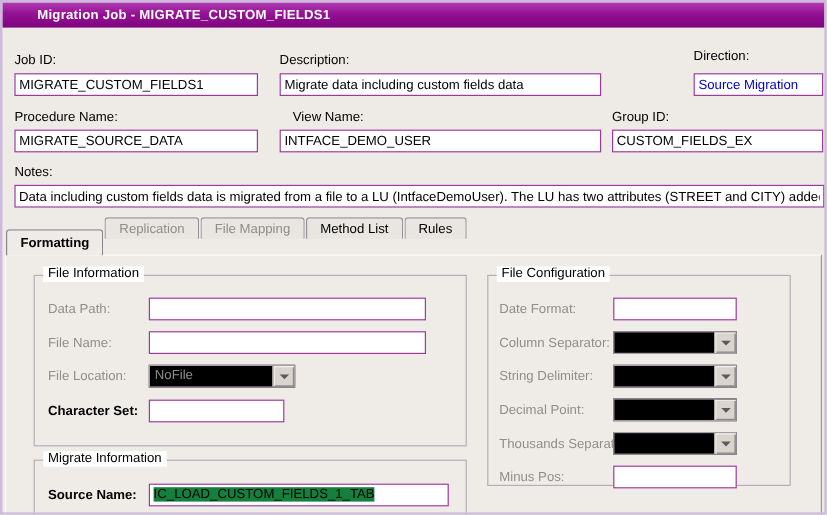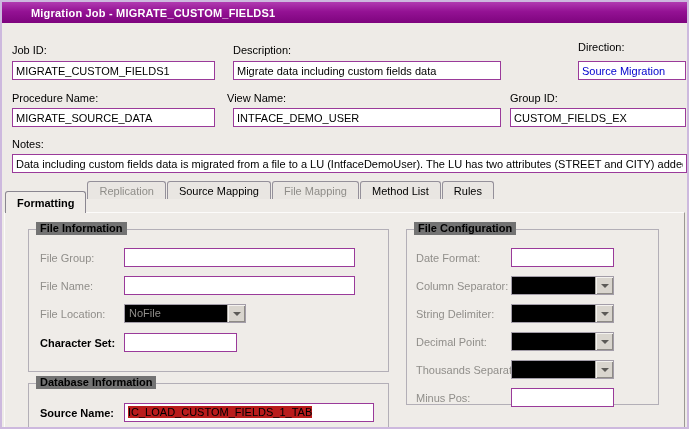--- a/index.html
+++ b/index.html
@@ -21,39 +21,39 @@
   .txt{
     position:absolute;height:19px;box-sizing:border-box;border:1px solid #9a3a9a;
     background:#fff;font-family:"Liberation Sans",sans-serif;font-size:11px;
     padding:0 3px;color:#000;outline:none;
   }
   .txt.blue{color:#0000cd;}
   .txtbox{
     position:absolute;height:19px;box-sizing:border-box;border:1px solid #9a3a9a;
     background:#fff;padding:2px 3px;white-space:nowrap;overflow:hidden;line-height:13px;
   }
-  .hl{background:#b91c1c;color:#000;}
+  .hl{background:#15803d;color:#000;}
   .panel{
     position:absolute;left:4px;top:212px;width:681px;height:217px;box-sizing:border-box;
     background:#efece8;border-top:1px solid #fcfbfa;border-left:1px solid #fcfbfa;
     border-right:1px solid #9b9892;
   }
   .tabs{position:absolute;left:5px;top:191px;height:22px;display:flex;align-items:flex-end;}
   .tab{
     height:18px;box-sizing:border-box;padding:3px 11px 0;margin:0 1px 14px 0;
     background:#e9e6e2;border:1px solid #94909a;border-bottom:none;
     border-radius:3px 3px 0 0;color:#000;white-space:nowrap;cursor:default;
   }
   .tab.dim{color:#8f8d89;}
   .tab.active{
     height:22px;margin-bottom:0;padding-top:5px;background:#efece8;
     font-weight:bold;border-color:#8a8690;
   }
   .group{position:absolute;border:1px solid #b3afb7;box-sizing:border-box;}
-  .gtitle{position:absolute;font-weight:bold;background:#737373;padding:0 4px;white-space:nowrap;line-height:13px;}
+  .gtitle{position:absolute;font-weight:normal;background:#ffffff;padding:0 4px;white-space:nowrap;line-height:13px;}
   .combo{
     position:absolute;height:19px;box-sizing:border-box;border:1px solid #a39da8;
     background:#000000;display:flex;
   }
   .combo .val{flex:1;padding:2px 4px;color:#8f8d89;overflow:hidden;white-space:nowrap;line-height:13px;}
   .combo .btn{
     width:17px;background:#d9d5ce;border-left:1px solid #b0ada7;
     box-shadow:inset 1px 1px 0 #f4f2ef, inset -1px -1px 0 #8e8b86;
     display:flex;align-items:center;justify-content:center;
   }
@@ -71,44 +71,43 @@
 
 <span class="lbl" style="left:233px;top:44px">Description:</span>
 <input class="txt" style="left: 233px; top: 61px; width: 268px;" value="Migrate data including custom fields data">
 
 <span class="lbl" style="left:578px;top:41px">Direction:</span>
 <input class="txt blue" style="left: 578px; top: 61px; width: 108px;" value="Source Migration">
 
 <span class="lbl" style="left:12px;top:92px">Procedure Name:</span>
 <input class="txt" style="left: 12px; top: 108px; width: 203px;" value="MIGRATE_SOURCE_DATA">
 
-<span class="lbl" style="left:227px;top:92px">View Name:</span>
+<span class="lbl" style="left:244px;top:92px">View Name:</span>
 <input class="txt" style="left: 233px; top: 108px; width: 268px;" value="INTFACE_DEMO_USER">
 
 <span class="lbl" style="left:510px;top:92px">Group ID:</span>
 <input class="txt" style="left: 510px; top: 108px; width: 176px;" value="CUSTOM_FIELDS_EX">
 
 <span class="lbl" style="left:12px;top:138px">Notes:</span>
 <input class="txt" style="left: 12px; top: 154px; width: 675px;" value="Data including custom fields data is migrated from a file to a LU (IntfaceDemoUser). The LU has two attributes (STREET and CITY) added a">
 
 <div class="panel"></div>
 
 <div class="tabs">
   <div class="tab active">Formatting</div>
   <div class="tab dim">Replication</div>
-  <div class="tab">Source Mapping</div>
   <div class="tab dim">File Mapping</div>
   <div class="tab">Method List</div>
   <div class="tab">Rules</div>
 </div>
 
 <div class="group" style="left:28px;top:229px;width:361px;height:143px"></div>
 <span class="gtitle" style="left:36px;top:222px">File Information</span>
 
-<span class="lbl dis" style="left:40px;top:252px">File Group:</span>
+<span class="lbl dis" style="left:40px;top:252px">Data Path:</span>
 <input class="txt" style="left: 124px; top: 248px; width: 231px;" value="">
 
 <span class="lbl dis" style="left:40px;top:280px">File Name:</span>
 <input class="txt" style="left: 124px; top: 276px; width: 231px;" value="">
 
 <span class="lbl dis" style="left:40px;top:308px">File Location:</span>
 <div class="combo" style="left:124px;top:304px;width:122px">
   <span class="val">NoFile</span>
   <span class="btn">
       <span class="arr"></span>
@@ -153,20 +152,20 @@
   <span class="val"></span>
   <span class="btn">
       <span class="arr"></span>
     </span>
 </div>
 
 <span class="lbl dis" style="left:416px;top:392px">Minus Pos:</span>
 <input class="txt" style="left: 511px; top: 388px; width: 103px;" value="">
 
 <div class="group" style="left:28px;top:383px;width:361px;height:58px"></div>
-<span class="gtitle" style="left:36px;top:376px">Database Information</span>
+<span class="gtitle" style="left:36px;top:376px">Migrate Information</span>
 
 <span class="lbl b" style="left:40px;top:407px">Source Name:</span>
 <div class="txtbox" style="left:124px;top:403px;width:250px">
   <span class="hl">IC_LOAD_CUSTOM_FIELDS_1_TAB</span>
 </div>
 
 <div class="frame"></div>
 
 </body></html>

